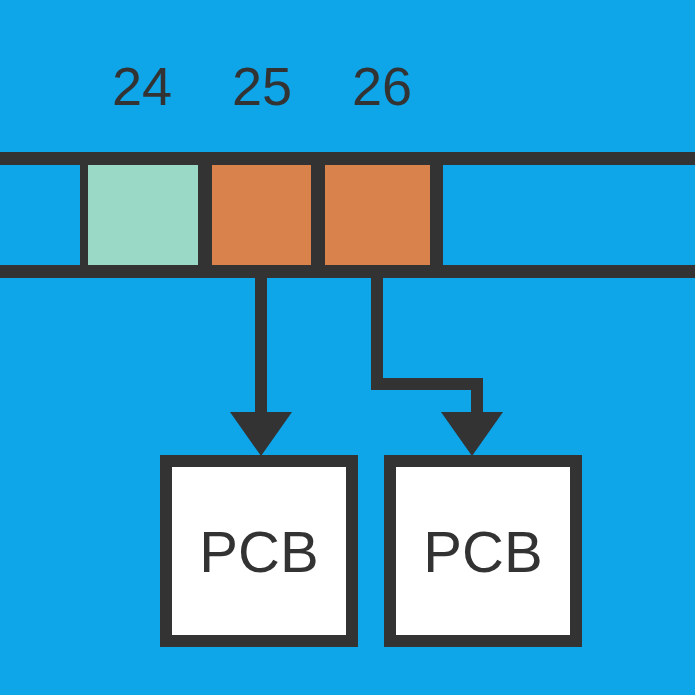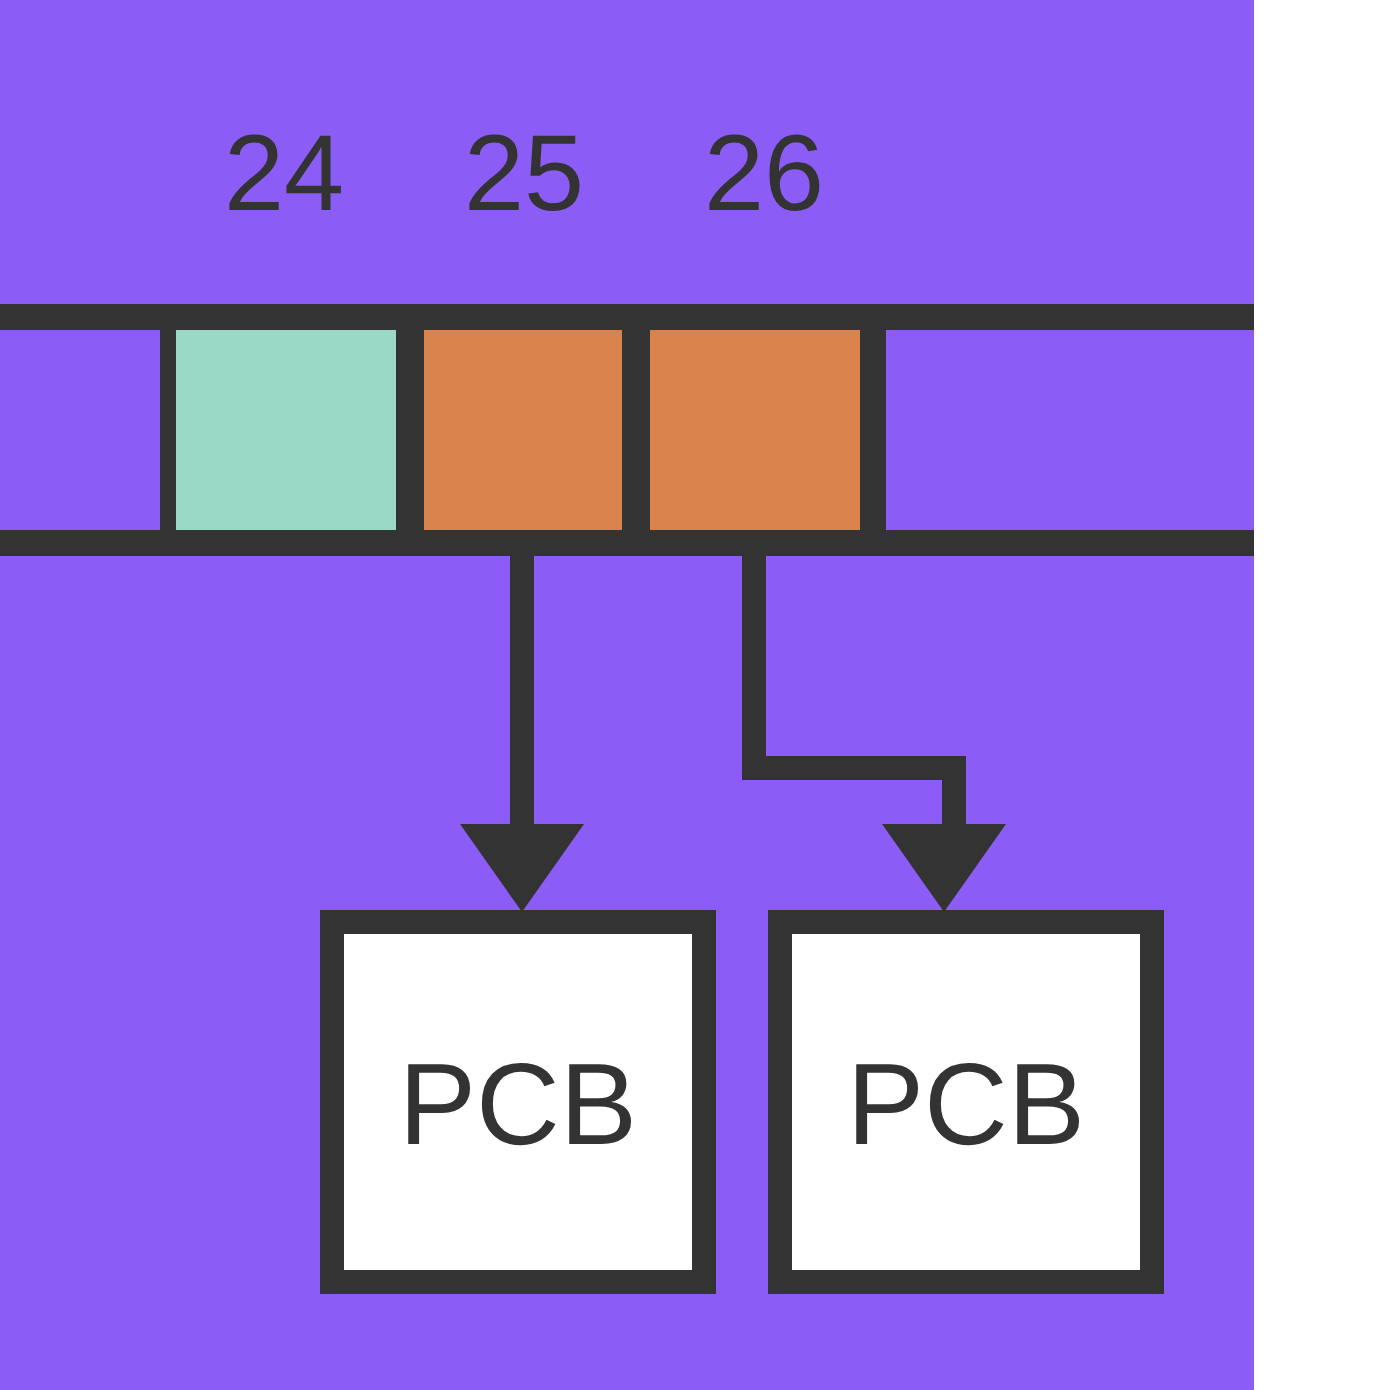--- a/index.html
+++ b/index.html
@@ -5,23 +5,23 @@
   html, body {
     margin: 0;
     padding: 0;
     background: #ffffff;
   }
   body {
     font-family: "Liberation Sans", sans-serif;
   }
   #canvas {
     position: relative;
-    width: 627px;
+    width: 695px;
     height: 695px;
-    background: #8b5cf6;
+    background: #0ea5e9;
     overflow: hidden;
   }
   #canvas svg {
     position: absolute;
     top: 0;
     left: 0;
   }
   .idx-label {
     font-family: "Liberation Sans", sans-serif;
     font-size: 54px;

